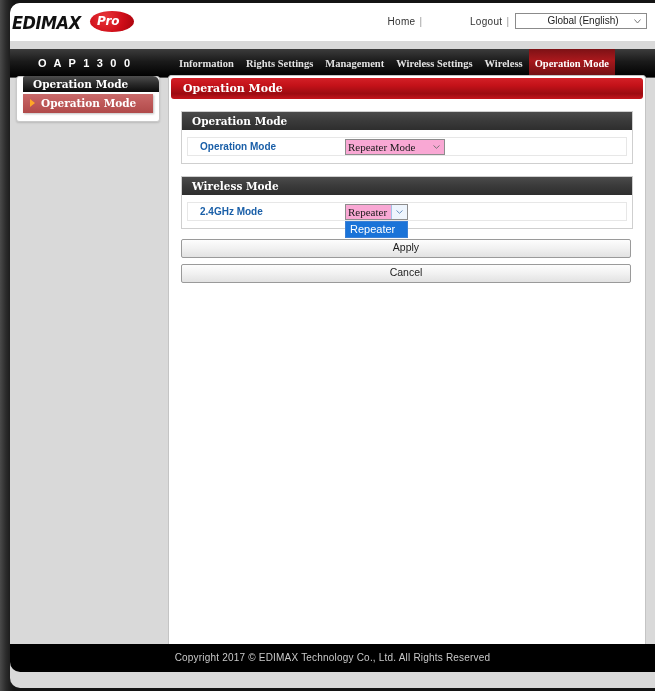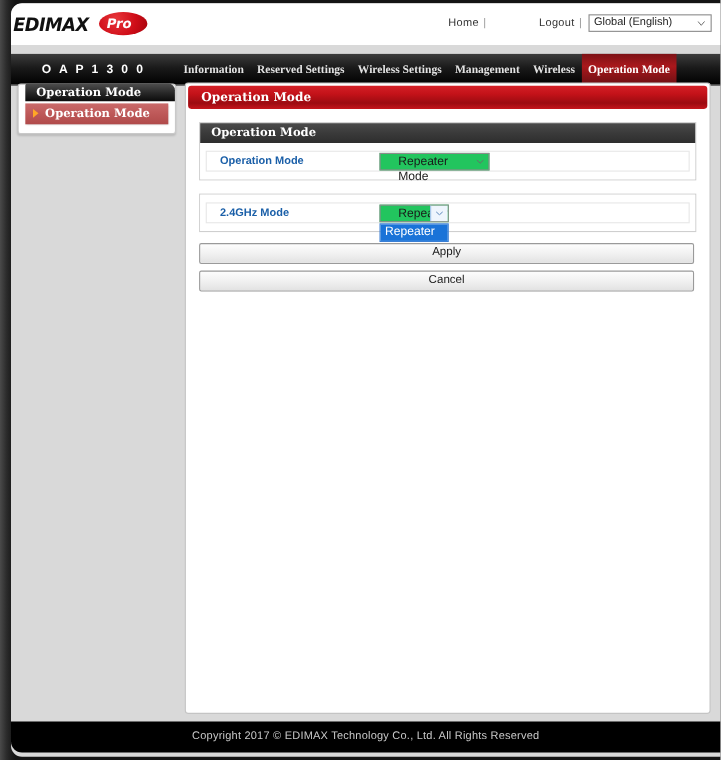--- a/index.html
+++ b/index.html
@@ -89,31 +89,32 @@
   .topright a {
     color: #333;
     text-decoration: none;
     padding: 0 3px;
     letter-spacing: 0.3px;
     margin-left: 44px;
   }
   .topright .sep { color: #999; padding: 0 1px; }
   .lang-select {
     margin-left: 5px;
-    width: 112px;
+    width: 132px;
     height: 16px;
     font-family: "Liberation Sans", sans-serif;
     font-size: 10px;
     border: 1px solid #8b8b8b;
     background: #fff;
     color: #222;
     position: relative;
     box-sizing: border-box;
     padding-left: 4px;
     line-height: 14px;
+    text-align: center;
   }
   .lang-select .caret {
     position: absolute;
     right: 5px; top: 5px;
     width: 7px; height: 5px;
   }
 
   
   .navbar {
     position: absolute;
@@ -273,29 +274,29 @@
     padding-left: 2px;
     position: relative;
   }
 
   
   .sel {
     display: inline-block;
     position: relative;
     height: 16px;
     border: 1px solid #8d8d8d;
-    background: #22c55e;
+    background: #f9a8d4;
     font-size: 11px;
     color: #1a1a1a;
     line-height: 14px;
     box-sizing: border-box;
-    padding-left: 16px;
+    padding-left: 2px;
     cursor: pointer;
     vertical-align: middle;
-    font-family: Liberation Sans, sans-serif;
+    font-family: Liberation Serif, serif;
   }
   .sel.wide { width: 100px; padding-right: 16px; }
   .sel.narrow { width: 63px; padding-right: 16px; }
   .sel .caret-box {
     position: absolute;
     right: 0; top: 0;
     width: 15px; height: 14px;
   }
   .sel.open .caret-box {
     background: #eef5fd;
@@ -350,21 +351,21 @@
     line-height: 15px;
     text-align: center;
     padding: 0 8px;
     cursor: pointer;
     font-family: "Liberation Sans", sans-serif;
   }
 
   
   .footer {
     position: absolute;
-    left: 0; bottom: 4px;
+    left: 0; bottom: 16px;
     width: 645px; height: 28px;
     background: #000000;
     border-bottom-left-radius: 10px;
     color: #c9c9c9;
     font-size: 10px;
     text-align: center;
     line-height: 28px;
     letter-spacing: 0.2px;
     font-family: "Liberation Sans", sans-serif;
   }
@@ -394,23 +395,23 @@
             <path d="M0.5 0.5 L3.5 4 L6.5 0.5" fill="none" stroke="#6b6b6b" stroke-width="0.9"></path>
           </svg>
         </div>
       </div>
     </div>
 
     <div class="navbar">
       <div class="model">O A P 1 3 0 0</div>
       <div class="navitems">
         <div class="navitem">Information</div>
-        <div class="navitem">Reserved Settings</div>
+        <div class="navitem">Rights Settings</div>
+        <div class="navitem">Management</div>
         <div class="navitem">Wireless Settings</div>
-        <div class="navitem">Management</div>
         <div class="navitem">Wireless</div>
         <div class="navitem active">Operation Mode</div>
       </div>
     </div>
 
     <div class="sidebar">
       <div class="side-head">Operation Mode</div>
       <div class="side-item">
         <span class="arrow"></span>
         <span>Operation Mode</span>
@@ -433,20 +434,21 @@
                     <path d="M0.5 0.5 L3.5 3.3 L6.5 0.5" fill="none" stroke="#6b6b6b" stroke-width="0.9"></path>
                   </svg>
                 </span>
               </div>
             </div>
           </div>
         </div>
       </div>
 
       <div class="panel">
+        <div class="panel-title">Wireless Mode</div>
         <div class="panel-body">
           <div class="row">
             <div class="label">2.4GHz Mode</div>
             <div class="field">
               <div class="sel narrow open">
                 <span>Repeater</span>
                 <span class="caret-box">
                   <svg class="caret-glyph" viewBox="0 0 7 4">
                     <path d="M0.5 0.5 L3.5 3.3 L6.5 0.5" fill="none" stroke="#5b87bb" stroke-width="0.9"></path>
                   </svg>

